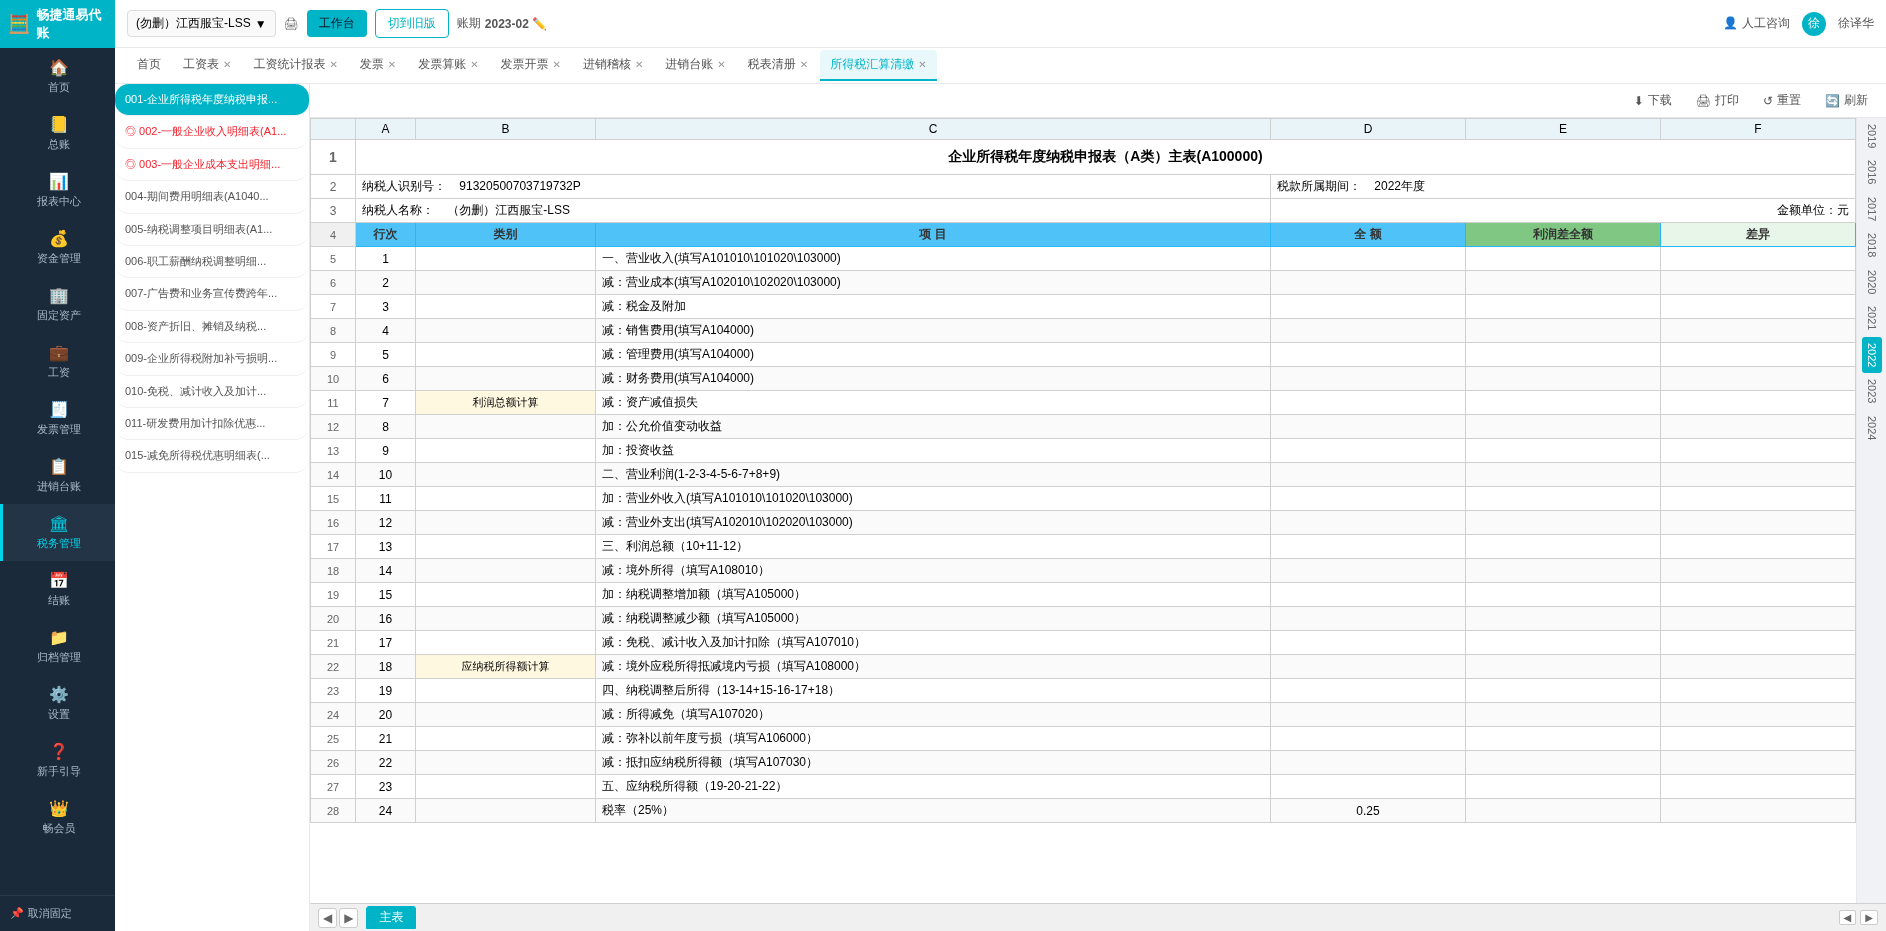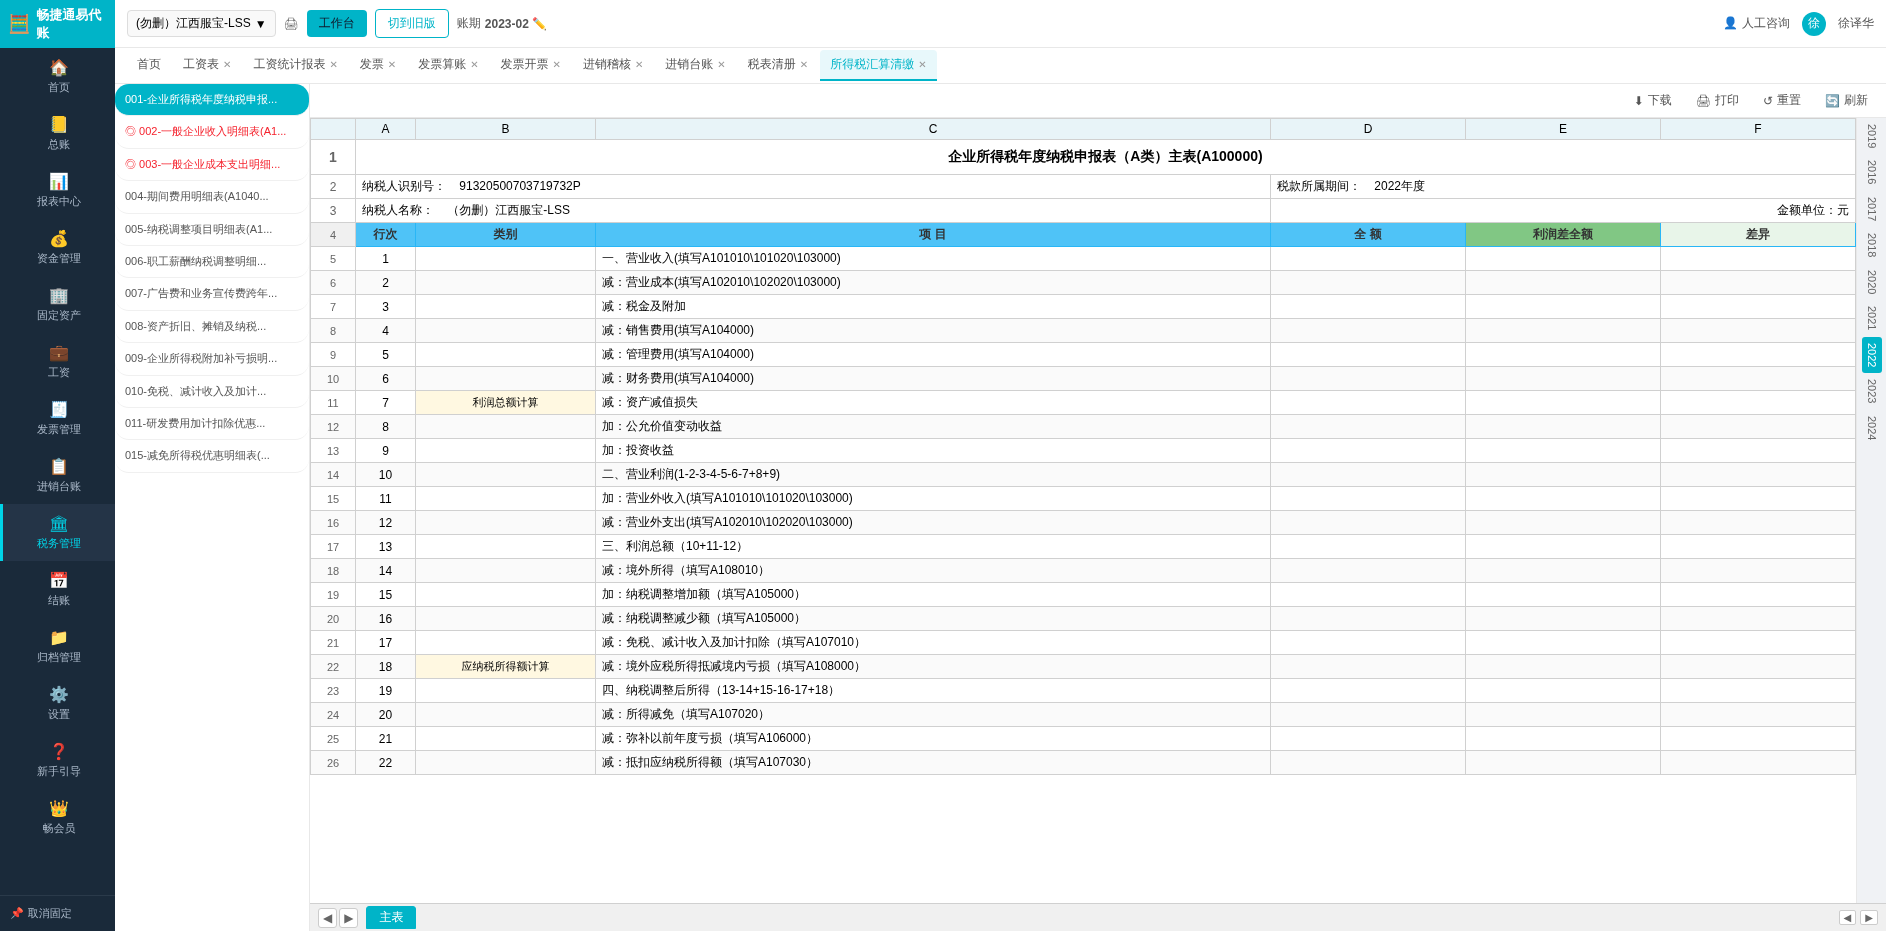--- a/index.html
+++ b/index.html
@@ -488,20 +488,38 @@
                 </tr>
                 <tr class="data-row">
                   <td class="row-num-col">26</td>
     <td class="center">22</td>
     <td></td>
     <td class="item-label">减：抵扣应纳税所得额（填写A107030）</td>
     <td class="center"><input type="text" value="" style="width: 100%; border: none; outline: none; text-align: center; background: transparent; font-size: 12px;"></td>
     <td class="center"><input type="text" value="" style="width: 100%; border: none; outline: none; text-align: center; background: transparent; font-size: 12px;"></td>
     <td class="center"><input type="text" value="" style="width: 100%; border: none; outline: none; text-align: center; background: transparent; font-size: 12px;"></td>
                 </tr>
+                <tr class="data-row">
+                  <td class="row-num-col">27</td>
+    <td class="center">23</td>
+    <td></td>
+    <td class="item-label">五、应纳税所得额（19-20-21-22）</td>
+    <td class="center"><input type="text" value="" style="width: 100%; border: none; outline: none; text-align: center; background: transparent; font-size: 12px;"></td>
+    <td class="center"><input type="text" value="" style="width: 100%; border: none; outline: none; text-align: center; background: transparent; font-size: 12px;"></td>
+    <td class="center"><input type="text" value="" style="width: 100%; border: none; outline: none; text-align: center; background: transparent; font-size: 12px;"></td>
+                </tr>
+                <tr class="data-row">
+                  <td class="row-num-col">28</td>
+    <td class="center">24</td>
+    <td></td>
+    <td class="item-label">税率（25%）</td>
+    <td class="center"><input type="text" value="0.25" style="width: 100%; border: none; outline: none; text-align: center; background: transparent; font-size: 12px;"></td>
+    <td class="center"><input type="text" value="" style="width: 100%; border: none; outline: none; text-align: center; background: transparent; font-size: 12px;"></td>
+    <td class="center"><input type="text" value="" style="width: 100%; border: none; outline: none; text-align: center; background: transparent; font-size: 12px;"></td>
+                </tr>
               </tbody>
           </table>
         </div>
 
         <div class="year-nav" id="year-nav">
         <div class="year-item">2019</div>
             <div class="year-item">2016</div>
             <div class="year-item">2017</div>
             <div class="year-item">2018</div>
             <div class="year-item">2020</div>

